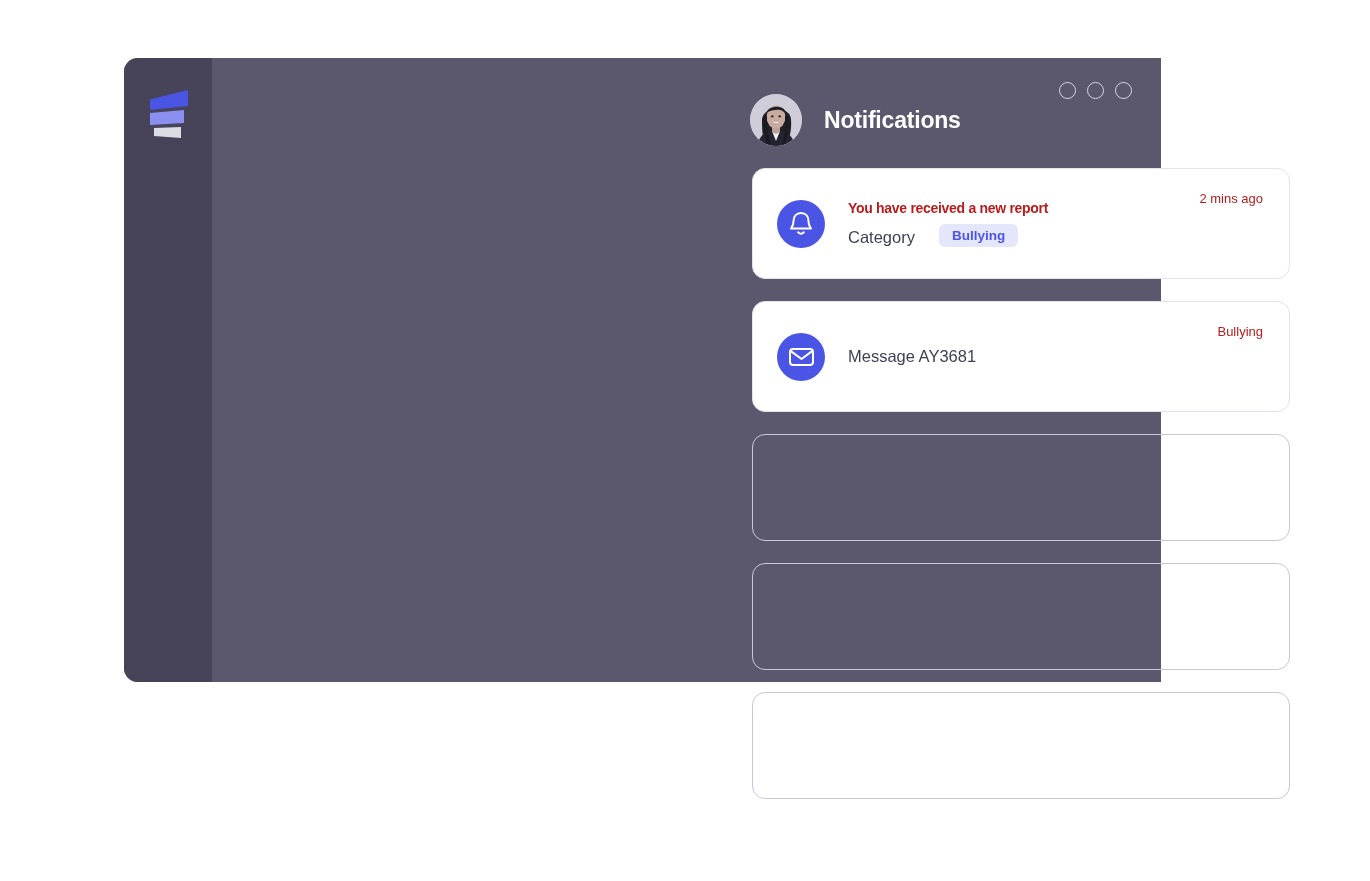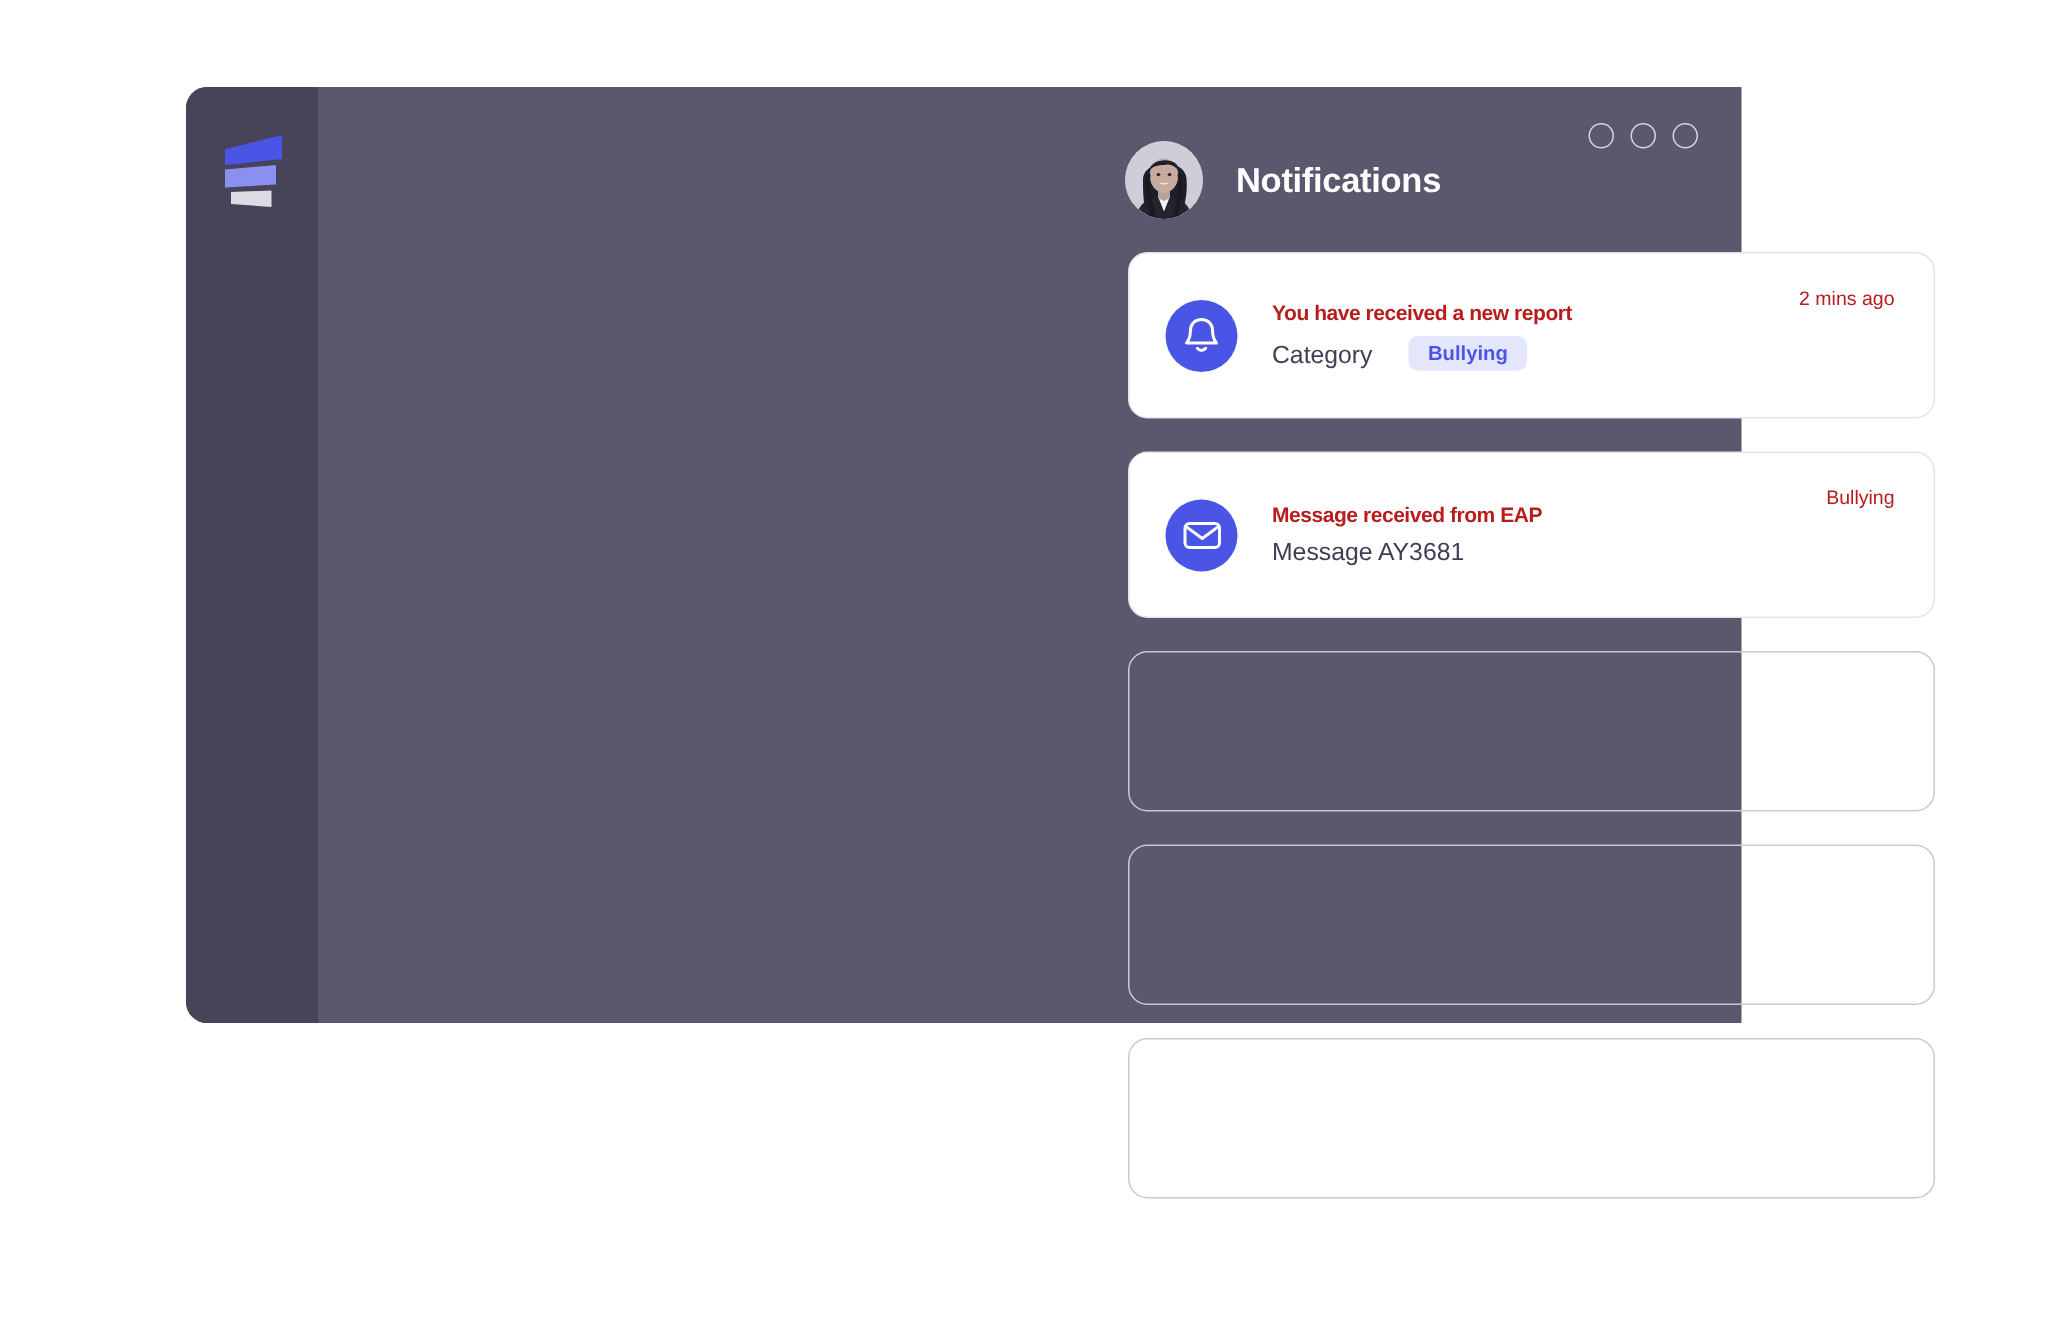--- a/index.html
+++ b/index.html
@@ -250,21 +250,20 @@
   </div>
 
   <div class="notif-card">
     <div class="notif-icon">
       <svg width="27" height="22" viewBox="0 0 27 22" xmlns="http://www.w3.org/2000/svg">
         <rect x="2" y="3" width="23" height="16" rx="3" fill="none" stroke="#ffffff" stroke-width="2"></rect>
         <path d="M3.2 5.4 L13.5 13 L23.8 5.4" fill="none" stroke="#ffffff" stroke-width="2" stroke-linecap="round" stroke-linejoin="round"></path>
       </svg>
     </div>
     <div class="notif-body">
-      <div class="notif-title">Message received from EAP</div>
       <div class="notif-sub">
         <span>Message AY3681</span>
       </div>
     </div>
     <div class="notif-time">Bullying</div>
   </div>
 
   <div class="placeholder-card"></div>
   <div class="placeholder-card"></div>
   <div class="placeholder-card"></div>

